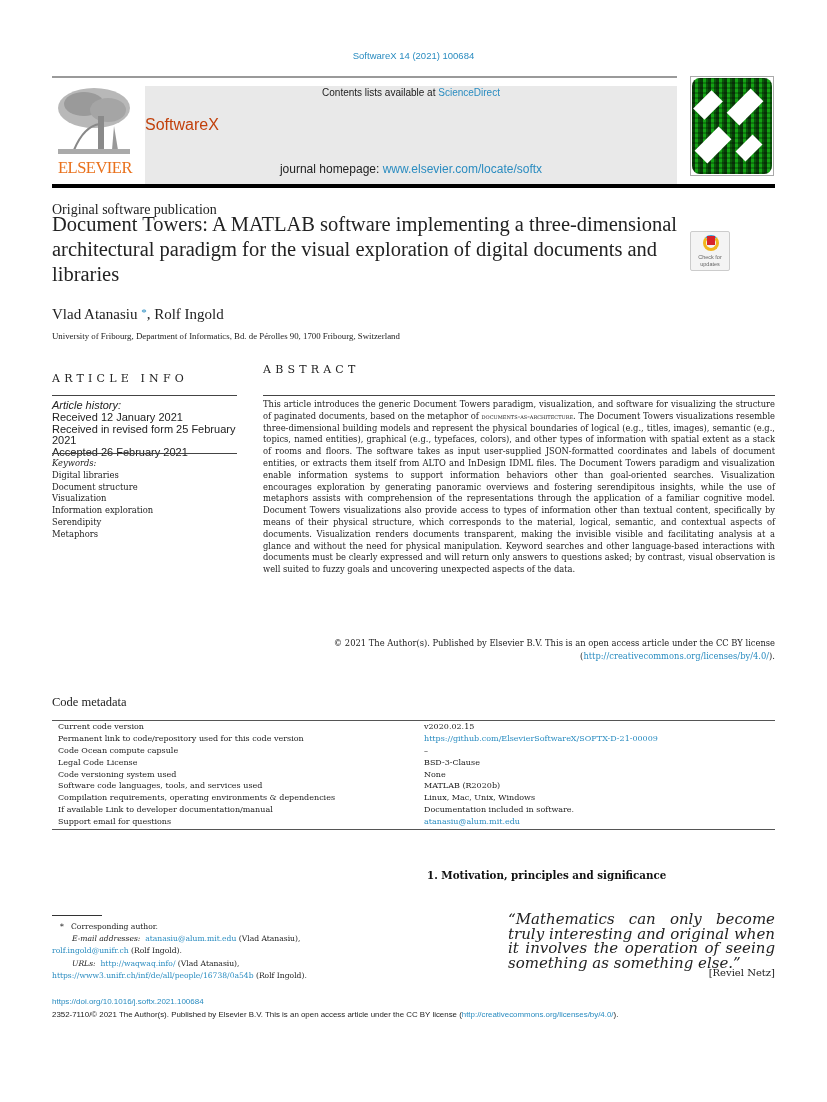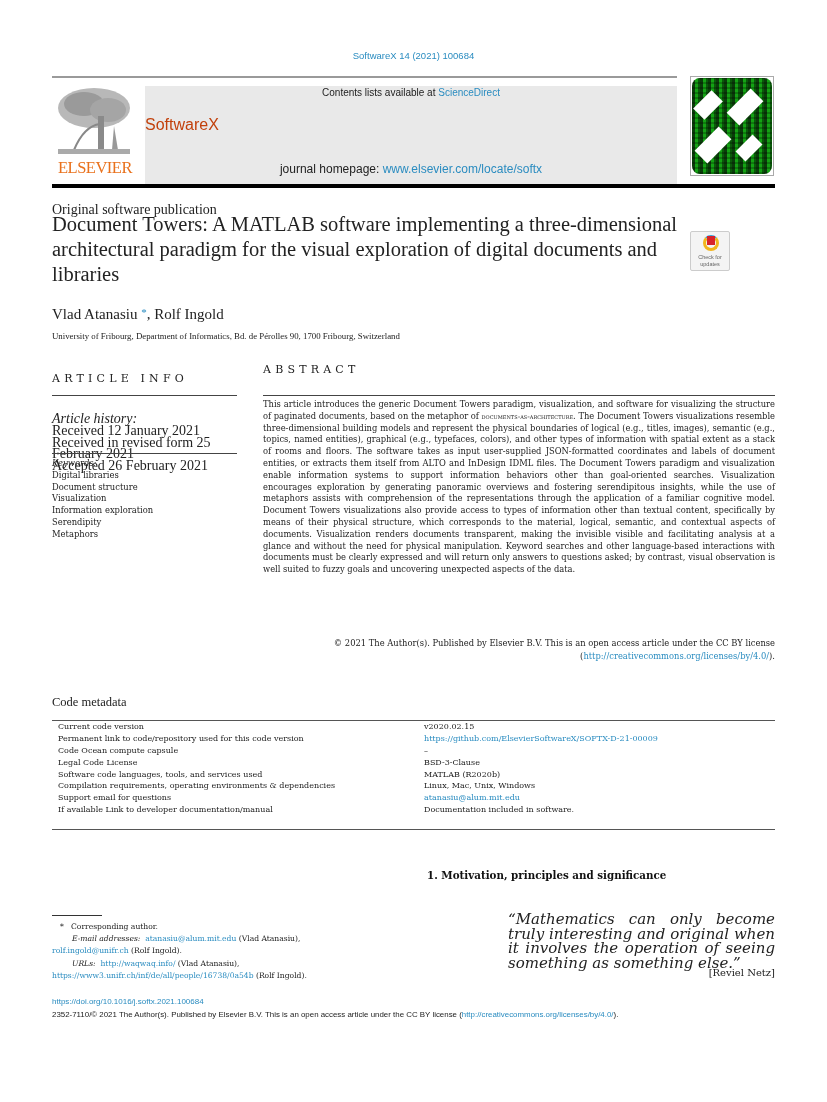--- a/index.html
+++ b/index.html
@@ -30,21 +30,21 @@
     .crossmark-flag { position: absolute; left: 16px; top: 4px; width: 8px; height: 9px; background: #d8232a; }
     .crossmark-label { position: absolute; left: 0; top: 22px; width: 100%; text-align: center; font-family: "Liberation Sans", sans-serif; font-size: 5.5px; line-height: 6.5px; color: #666; }
     .authors { left: 52px; top: 306px; font-family: "Liberation Serif", serif; font-size: 15px; color: #222; }
     .authors .star { color: #2a8cc0; font-size: 11px; vertical-align: top; }
     .affiliation { left: 52px; top: 331px; font-family: "Liberation Serif", serif; font-size: 8.8px; color: #222; }
 
     .section-head { font-family: "DejaVu Serif", serif; font-size: 11px; letter-spacing: 4.2px; color: #222; }
     .rule-thin { height: 1px; background: #444; }
     .info-head { left: 52px; top: 372px; }
     .info-rule1 { left: 52px; top: 395px; width: 185px; }
-    .info-block { left: 52px; top: 400px; width: 200px; font-family: Liberation Serif, serif; font-size: 14px; line-height: 11.8px; color: #222; margin-top: 13px; }
+    .info-block { left: 52px; top: 400px; width: 200px; font-family: Liberation Sans, sans-serif; font-size: 11px; line-height: 11.8px; color: #222; }
     .info-block i { font-style: italic; }
     .info-rule2 { left: 52px; top: 453px; width: 185px; }
     .kw-block { left: 52px; top: 458px; width: 200px; font-family: "DejaVu Serif", serif; font-size: 8.4px; line-height: 11.8px; color: #222; }
 
     .abs-head { left: 263px; top: 363px; }
     .abs-rule { left: 263px; top: 395px; width: 512px; }
     .abstract { left: 263px; top: 399px; width: 512px; font-family: "DejaVu Serif", serif; font-size: 8.35px; line-height: 11.8px; text-align: justify; color: #222; }
     .abstract .sc { font-variant: small-caps; font-size: 7.6px; }
     .copyright { left: 263px; top: 637px; width: 512px; text-align: right; font-family: "DejaVu Serif", serif; font-size: 8.35px; line-height: 12.8px; color: #222; }
 
@@ -157,34 +157,38 @@
     </div>
   <div class="code-row">
       <span class="code-key">Code Ocean compute capsule</span>
       <span class="code-val">–</span>
     </div>
   <div class="code-row">
       <span class="code-key">Legal Code License</span>
       <span class="code-val">BSD-3-Clause</span>
     </div>
   <div class="code-row">
+      <span class="code-key">Code versioning system used</span>
+      <span class="code-val">None</span>
+    </div>
+  <div class="code-row">
       <span class="code-key">Software code languages, tools, and services used</span>
       <span class="code-val">MATLAB (R2020b)</span>
     </div>
   <div class="code-row">
       <span class="code-key">Compilation requirements, operating environments &amp; dependencies</span>
       <span class="code-val">Linux, Mac, Unix, Windows</span>
     </div>
   <div class="code-row">
+      <span class="code-key">If available Link to developer documentation/manual</span>
+      <span class="code-val">Documentation included in software.</span>
+    </div>
+  <div class="code-row">
       <span class="code-key">Support email for questions</span>
       <span class="code-val link">atanasiu@alum.mit.edu</span>
-    </div>
-  <div class="code-row">
-      <span class="code-key">If available Link to developer documentation/manual</span>
-      <span class="code-val">Documentation included in software.</span>
     </div>
 </div>
 <div class="abs code-rule-bot"></div>
 
 <div class="abs sec1">1.  Motivation, principles and significance</div>
 <div class="abs quote">“Mathematics can only become truly interesting and original when it involves the operation of seeing something as something else.”</div>
 <div class="abs quote-attr">[Reviel Netz]</div>
 
 <div class="abs fn-rule"></div>
 <div class="abs footnotes">

